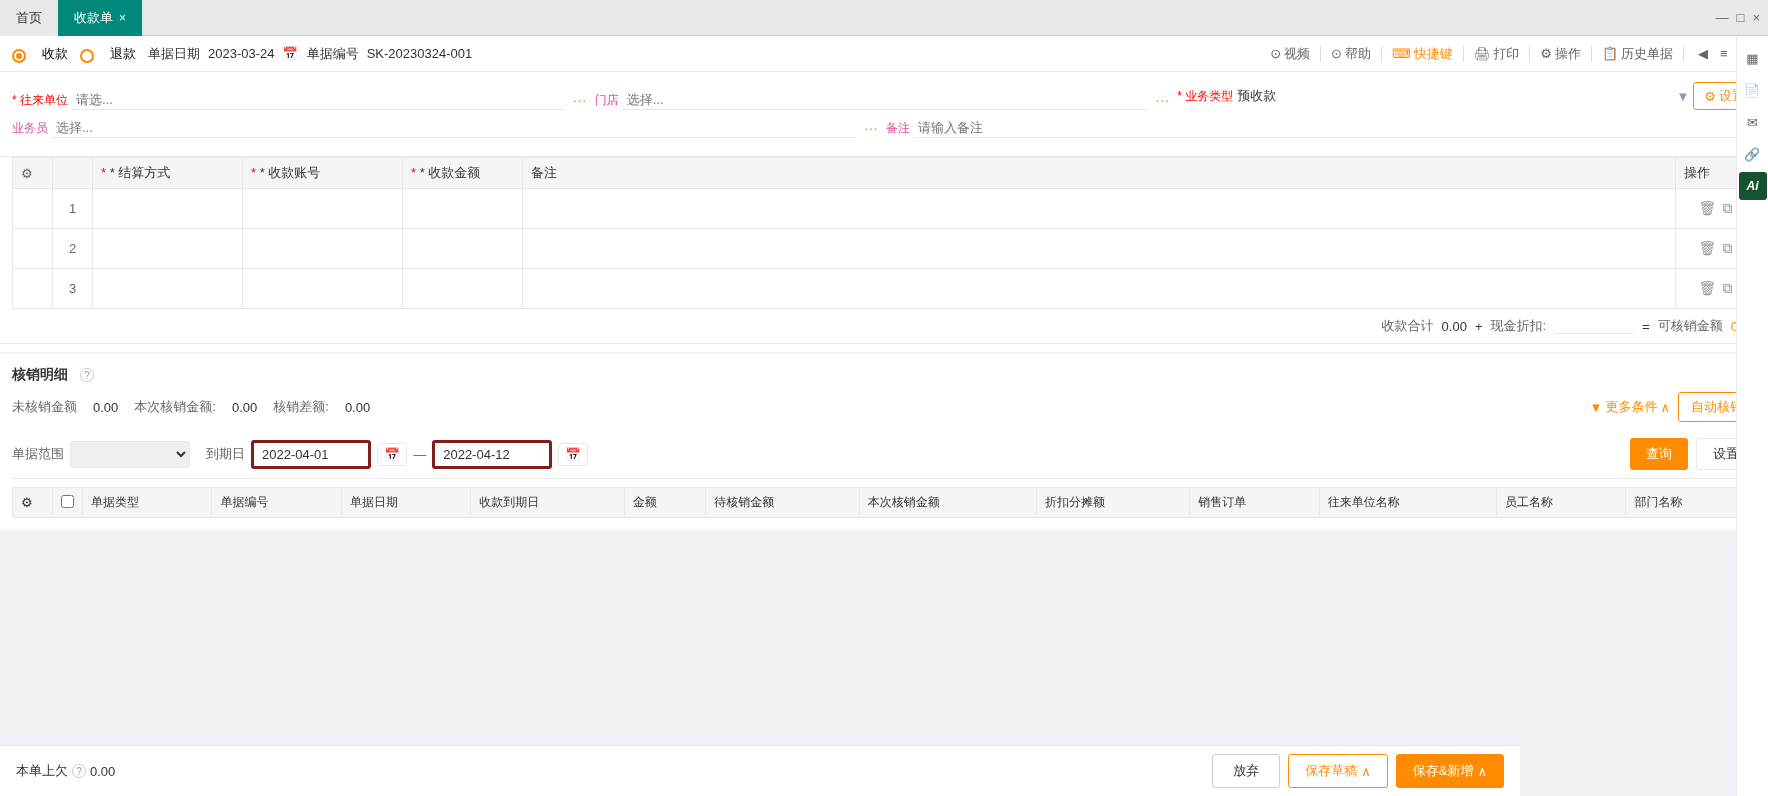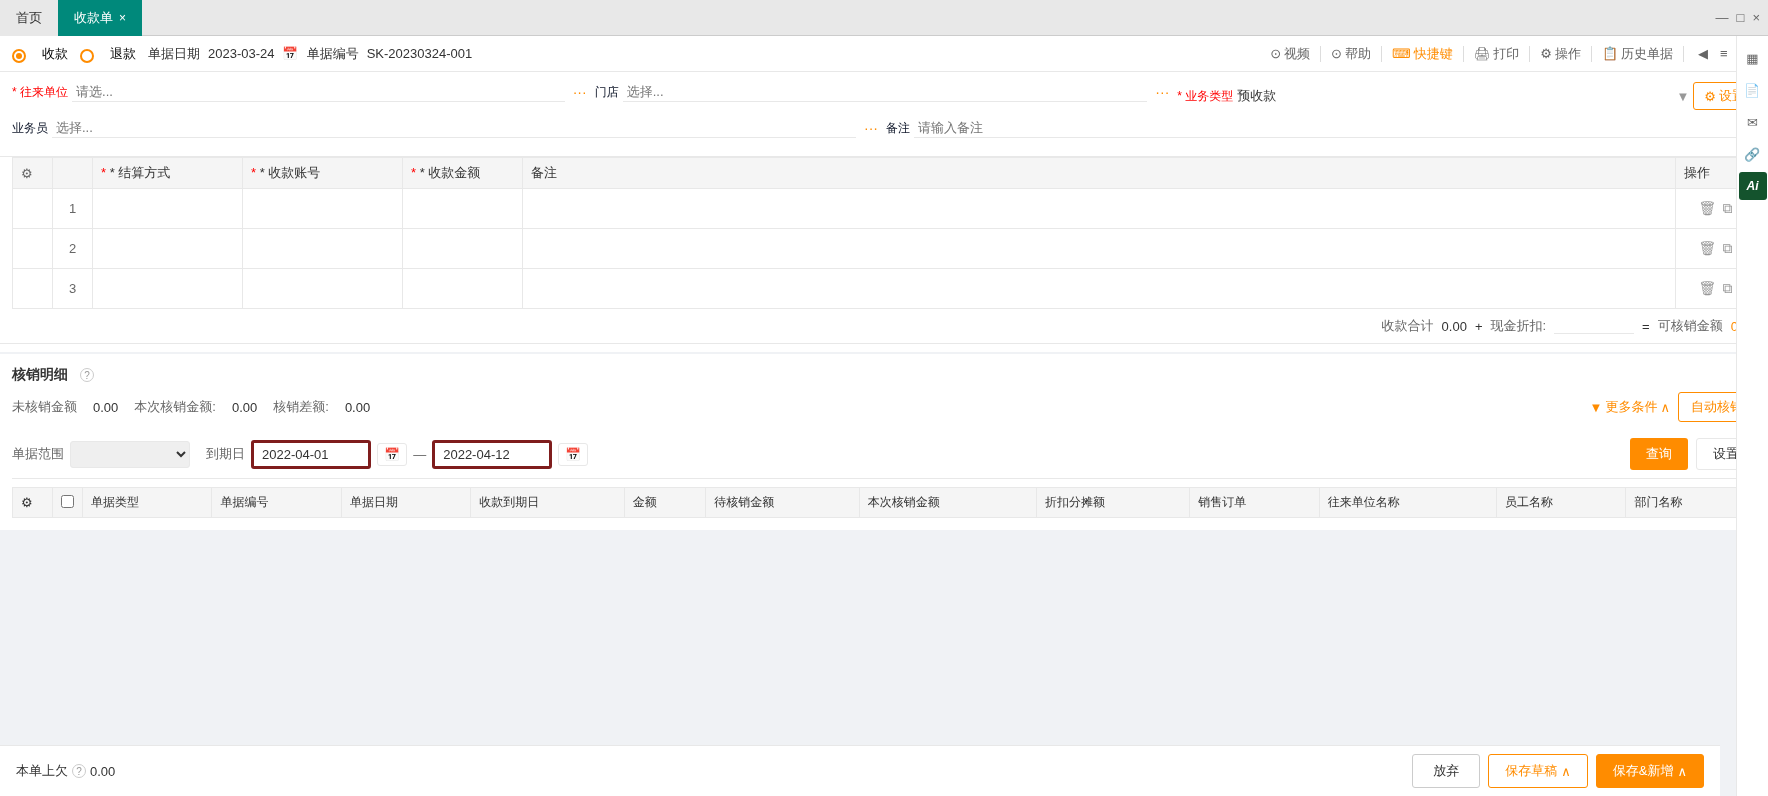--- a/index.html
+++ b/index.html
@@ -36,23 +36,23 @@
     .toolbar-right { margin-left: auto; display: flex; align-items: center; gap: 10px; color: #666; }
     .toolbar-btn { display: flex; align-items: center; gap: 3px; cursor: pointer; color: #666; }
     .toolbar-divider { width: 1px; height: 16px; background: #ddd; }
     .icon-orange { color: #ff8c00; }
     .view-icons { display: flex; gap: 4px; }
     .view-icon { cursor: pointer; color: #666; padding: 2px 4px; }
     .view-icon.active { color: #ff8c00; }
 
     
     .form-area { padding: 10px 12px; background: #fff; border-bottom: 1px solid #e8e8e8; }
-    .form-row { display: flex; align-items: flex-start; gap: 4px; margin-bottom: 8px; }
+    .form-row { display: flex; align-items: flex-end; gap: 4px; margin-bottom: 8px; }
     .form-label { color: #f00; font-size: 12px; white-space: nowrap; }
-    .form-label-normal { color: #0f172a; font-size: 12px; white-space: nowrap; }
+    .form-label-normal { color: #ec4899; font-size: 12px; white-space: nowrap; }
     .form-input { border: none; border-bottom: 1px solid #e8e8e8; outline: none; padding: 2px 4px; color: #999; font-size: 13px; flex: 1; min-width: 0; }
     .more-btn { color: #ff8c00; cursor: pointer; font-size: 14px; padding: 0 4px; }
     .form-field { display: flex; align-items: center; gap: 4px; }
     .business-type-val { color: #333; }
     .dropdown-arrow { color: #999; cursor: pointer; }
     .settings-btn {
       background: #fff; border: 1px solid #ff8c00; color: #ff8c00; padding: 4px 10px; border-radius: 3px; cursor: pointer; display: flex; align-items: center; gap: 3px;
     }
 
     
@@ -117,21 +117,21 @@
     }
 
     
     .writeoff-table { width: 100%; border-collapse: collapse; }
     .writeoff-table th {
       background: #f5f5f5; border: 1px solid #e8e8e8; padding: 6px 8px; text-align: left; font-weight: 500; color: #333; font-size: 12px; white-space: nowrap;
     }
 
     
     .bottom-bar {
-      position: fixed; bottom: 0; left: 0; width: 1720px; background: #fff; border-top: 1px solid #e8e8e8;
+      position: fixed; bottom: 0; left: 0; width: 1520px; background: #fff; border-top: 1px solid #e8e8e8;
       display: flex; align-items: center; padding: 8px 16px; gap: 12px; z-index: 100;
     }
     .bottom-left { display: flex; align-items: center; gap: 4px; color: #333; }
     .bottom-right { margin-left: auto; display: flex; gap: 8px; }
     .btn-abandon { background: #fff; border: 1px solid #ccc; color: #333; padding: 7px 20px; border-radius: 3px; cursor: pointer; }
     .btn-save-draft { 
       background: #fff; border: 1px solid #ff8c00; color: #ff8c00; padding: 7px 16px; border-radius: 3px; cursor: pointer; display: flex; align-items: center; gap: 4px;
     }
     .btn-save-new {
       background: #ff8c00; border: 1px solid #ff8c00; color: #fff; padding: 7px 16px; border-radius: 3px; cursor: pointer; display: flex; align-items: center; gap: 4px;

